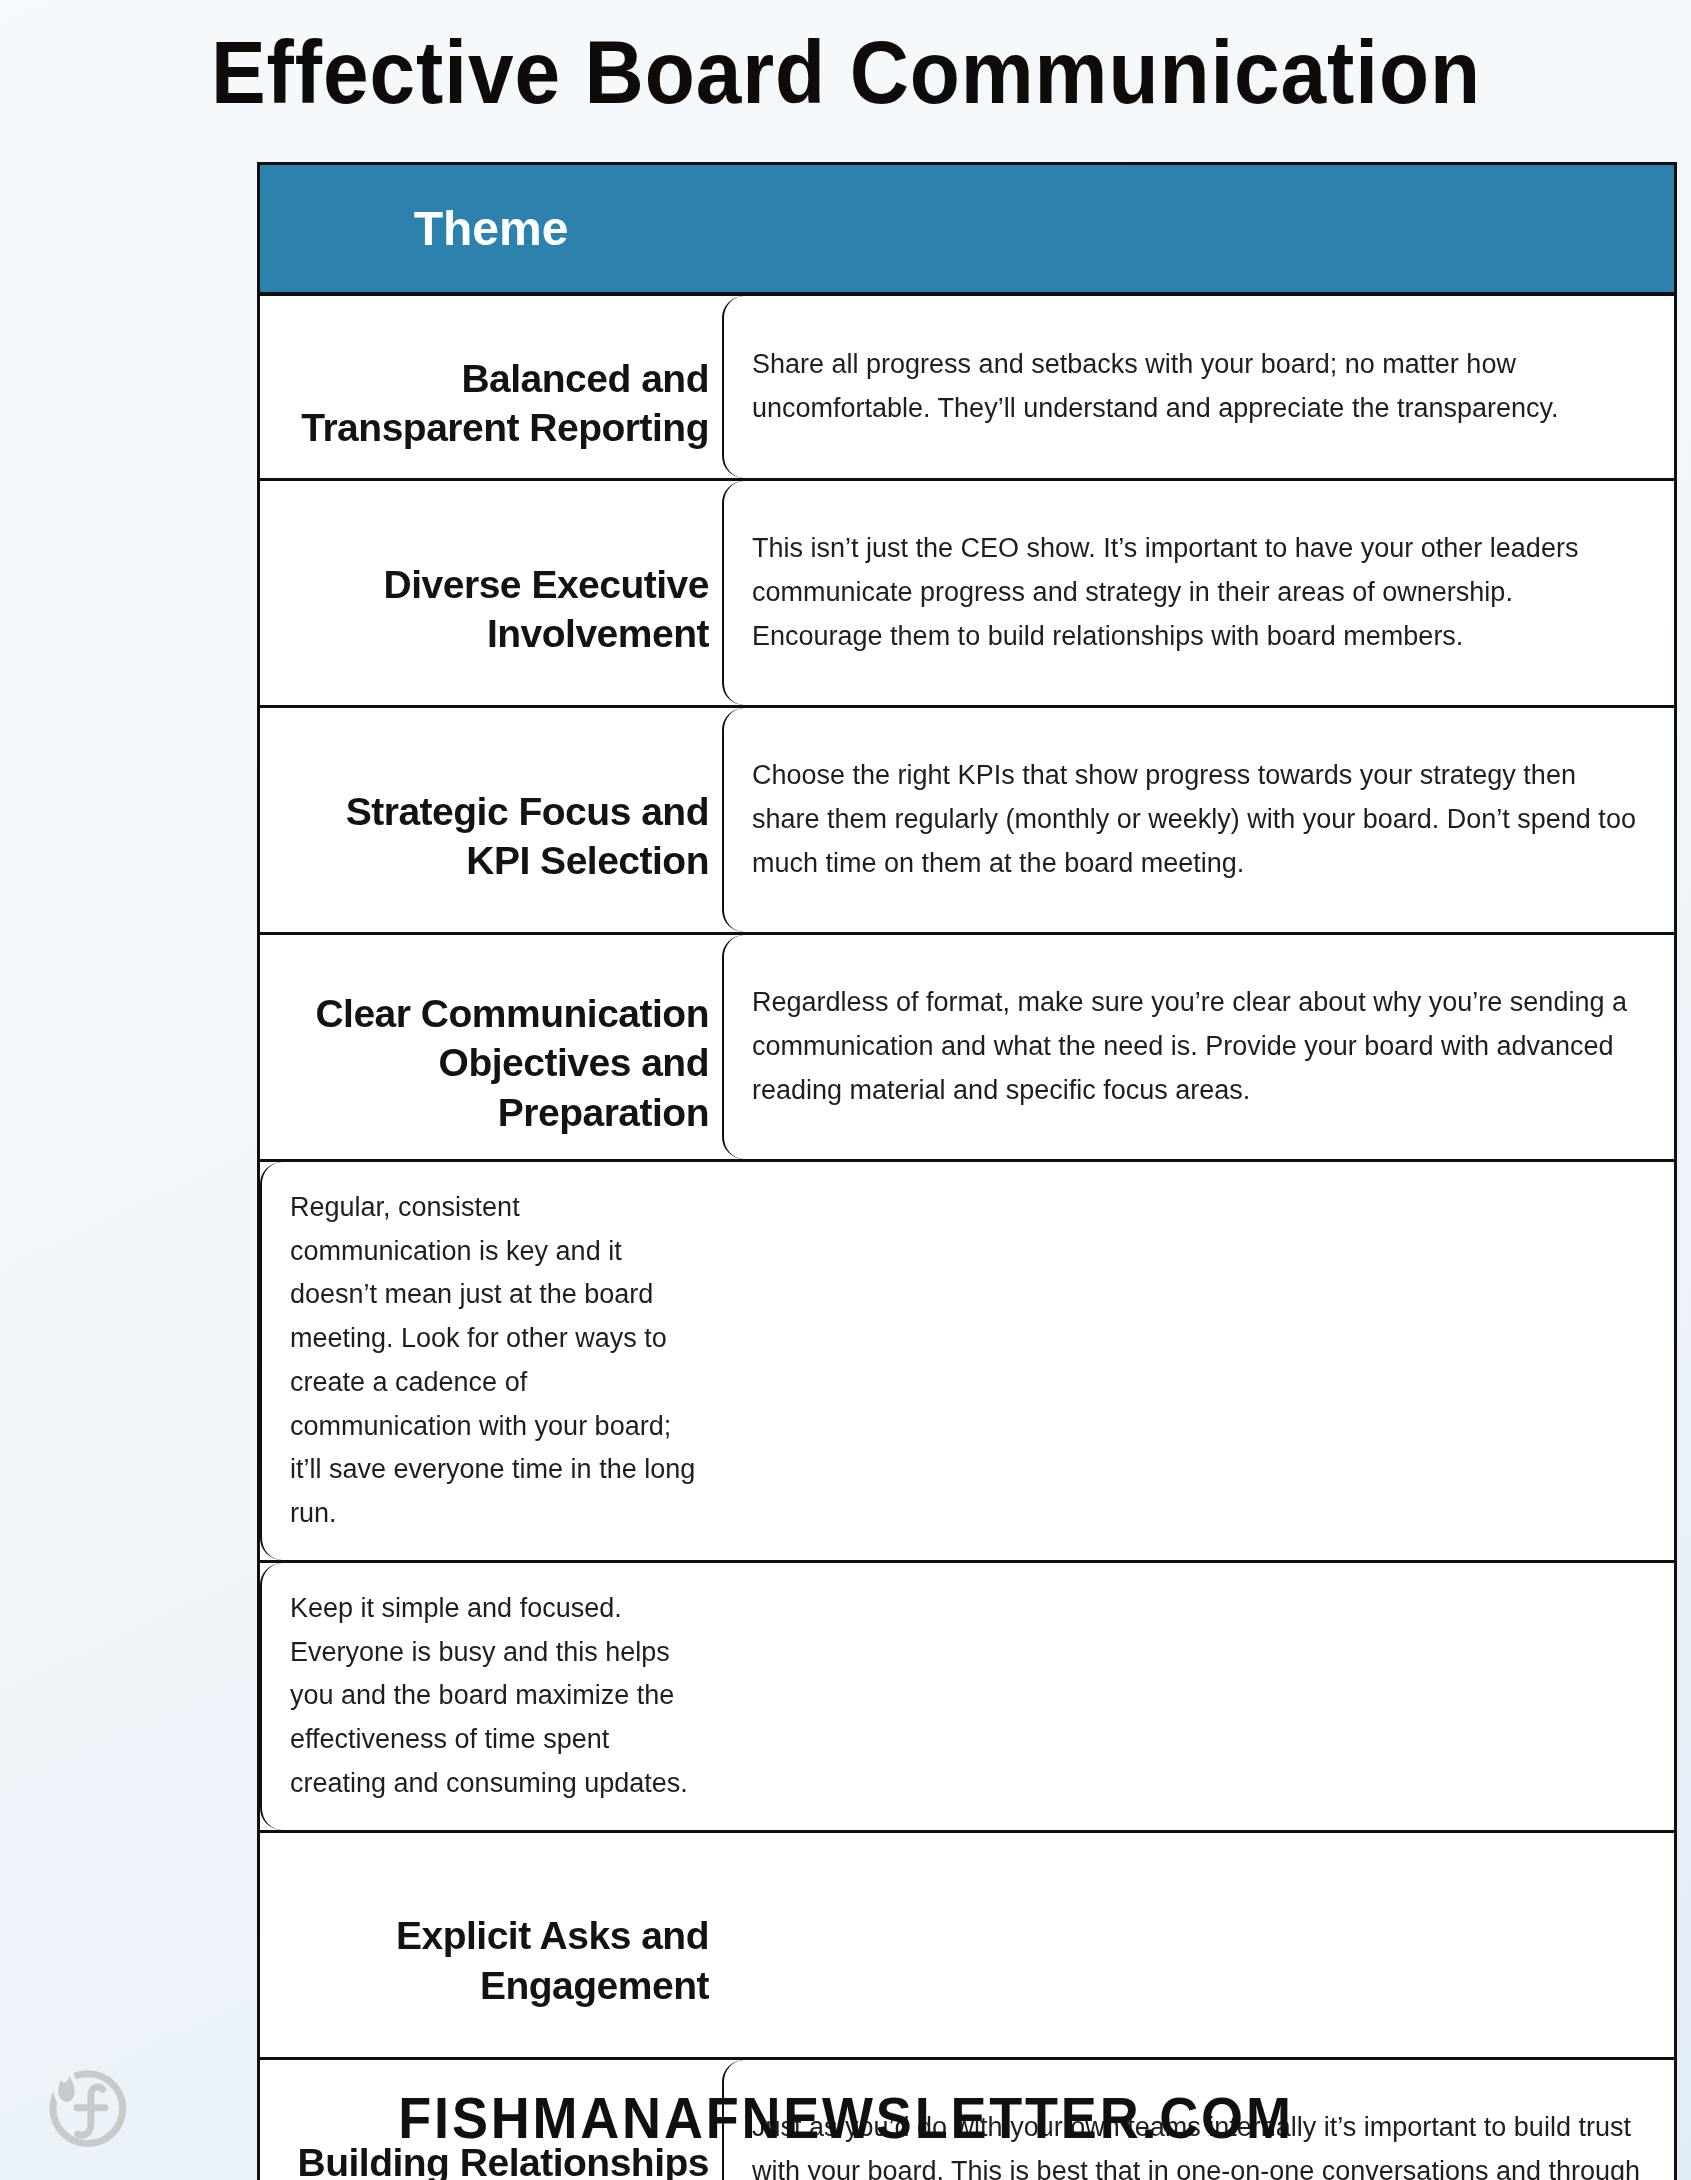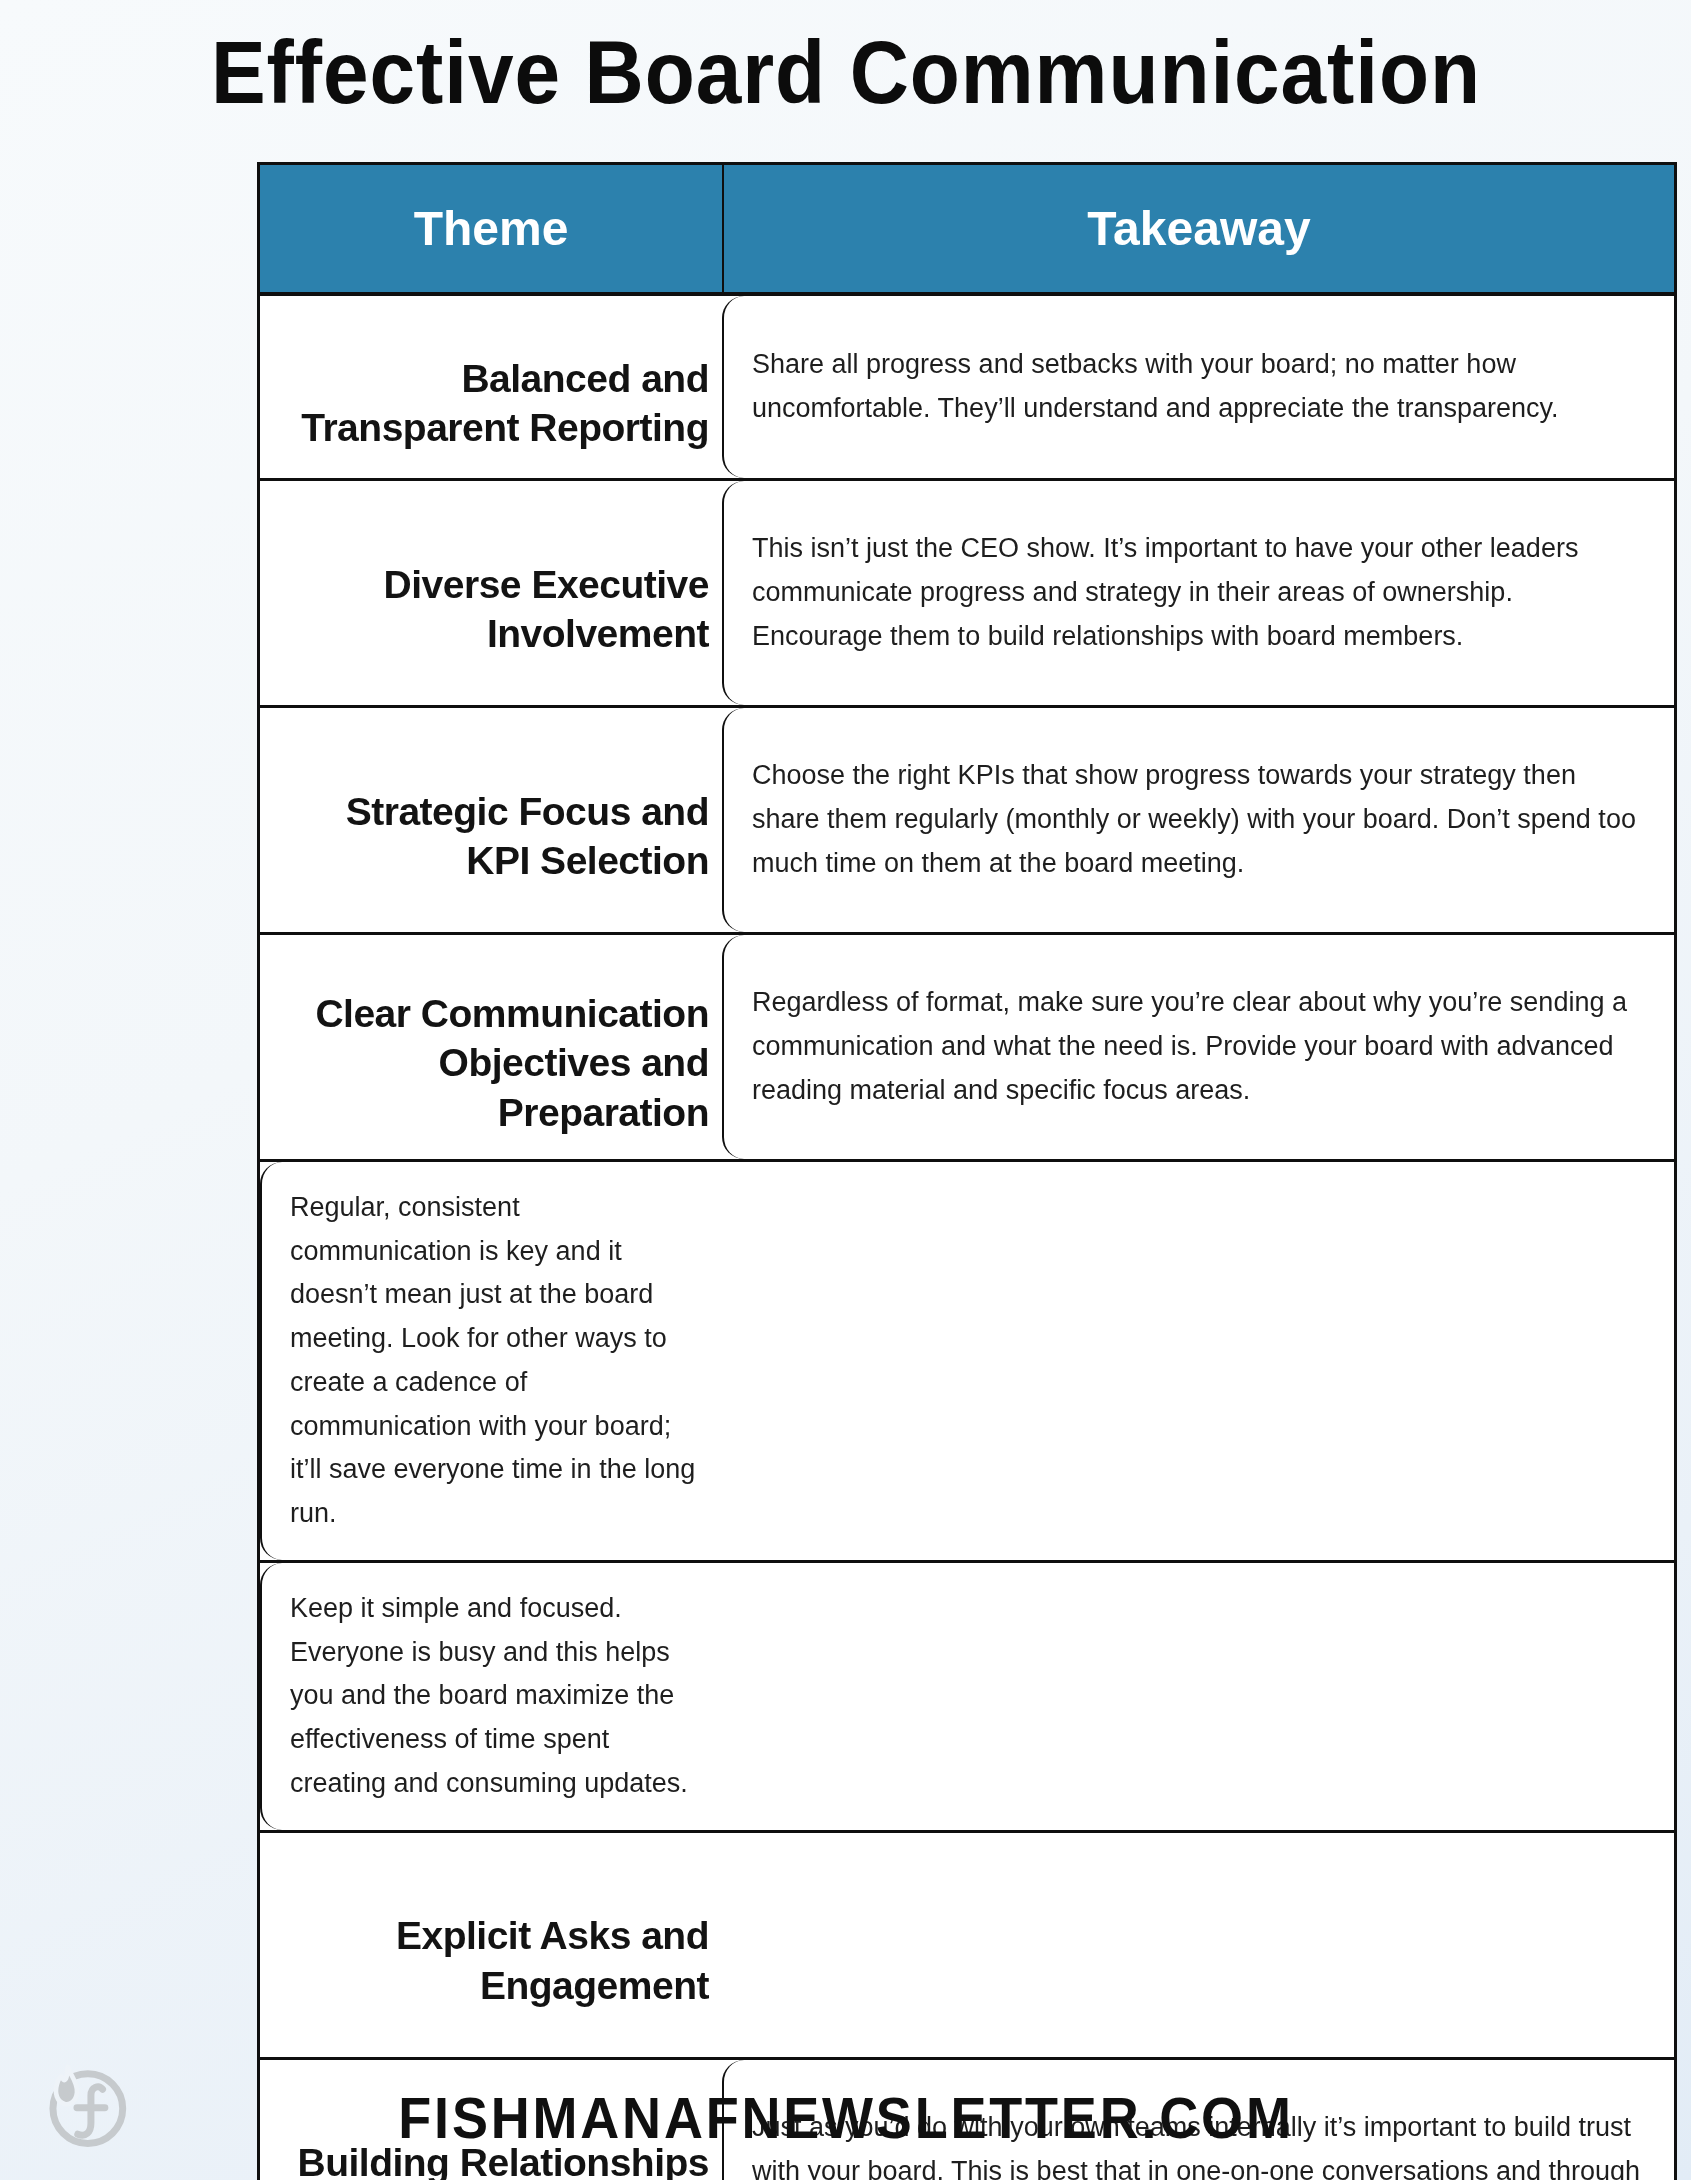--- a/index.html
+++ b/index.html
@@ -56,21 +56,20 @@
 </head>
 <body>
 
 <div class="page">
 
   <h1 class="title">Effective Board Communication</h1>
 
   <div class="board-table">
     <div class="header-row">
       <div class="header-cell theme-h">Theme</div>
-      <div class="header-cell takeaway-h">Takeaway</div>
     </div>
     <div id="table-body">
     <div class="body-row">
       <div class="theme-cell">Balanced and Transparent Reporting</div>
       <div class="takeaway-cell">Share all progress and setbacks with your board; no matter how uncomfortable. They’ll understand and appreciate the transparency.</div>
     </div>
 
     <div class="body-row">
       <div class="theme-cell">Diverse Executive Involvement</div>
       <div class="takeaway-cell">This isn’t just the CEO show. It’s important to have your other leaders communicate progress and strategy in their areas of ownership. Encourage them to build relationships with board members.</div>

